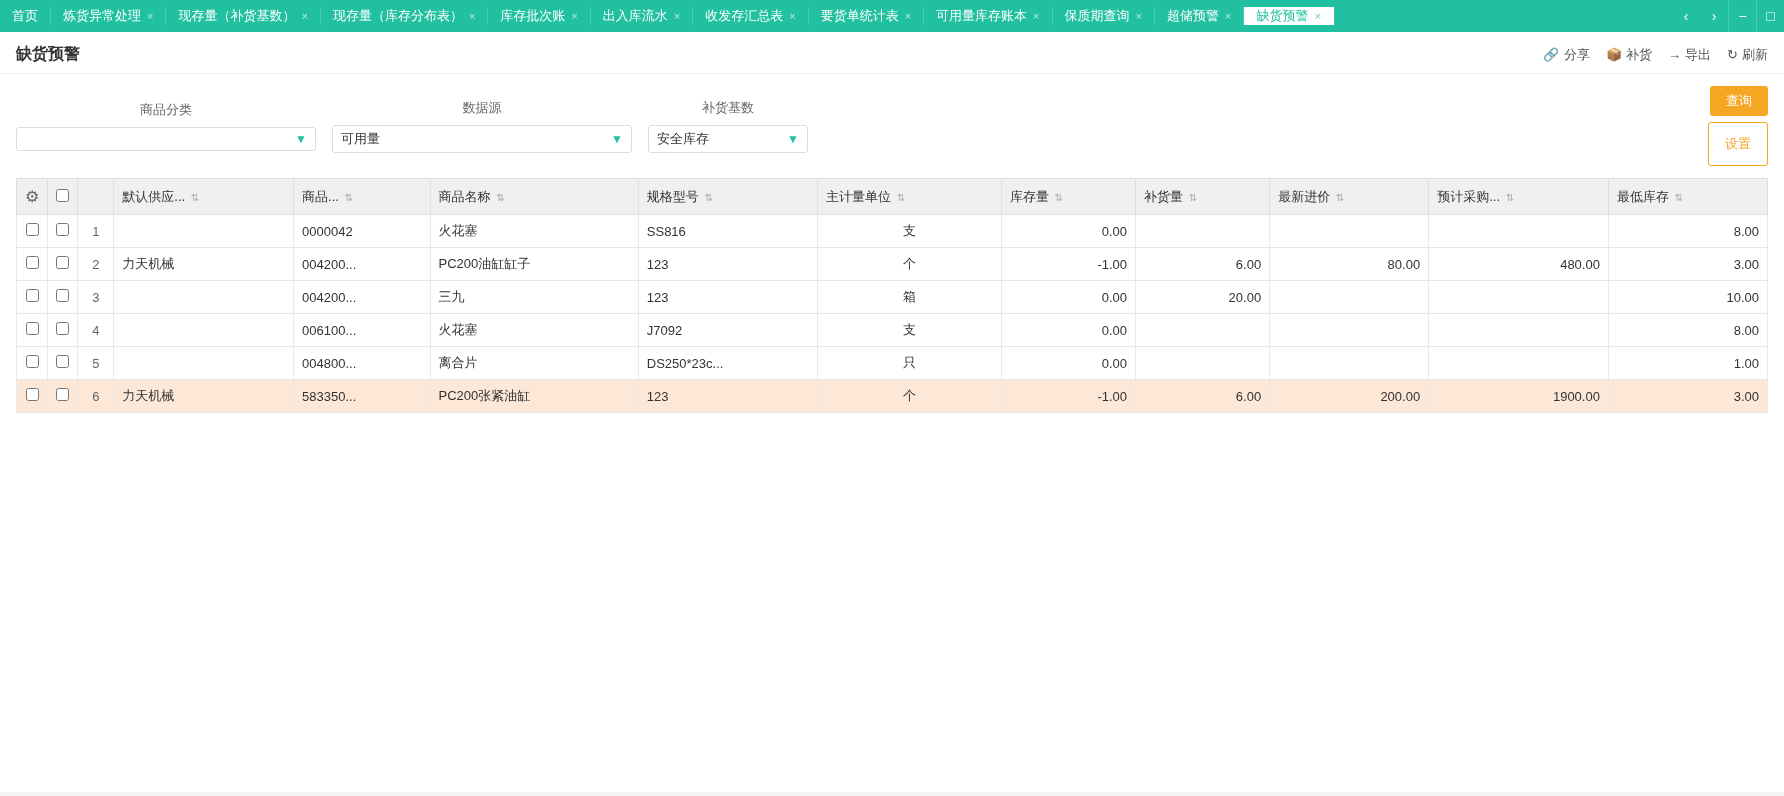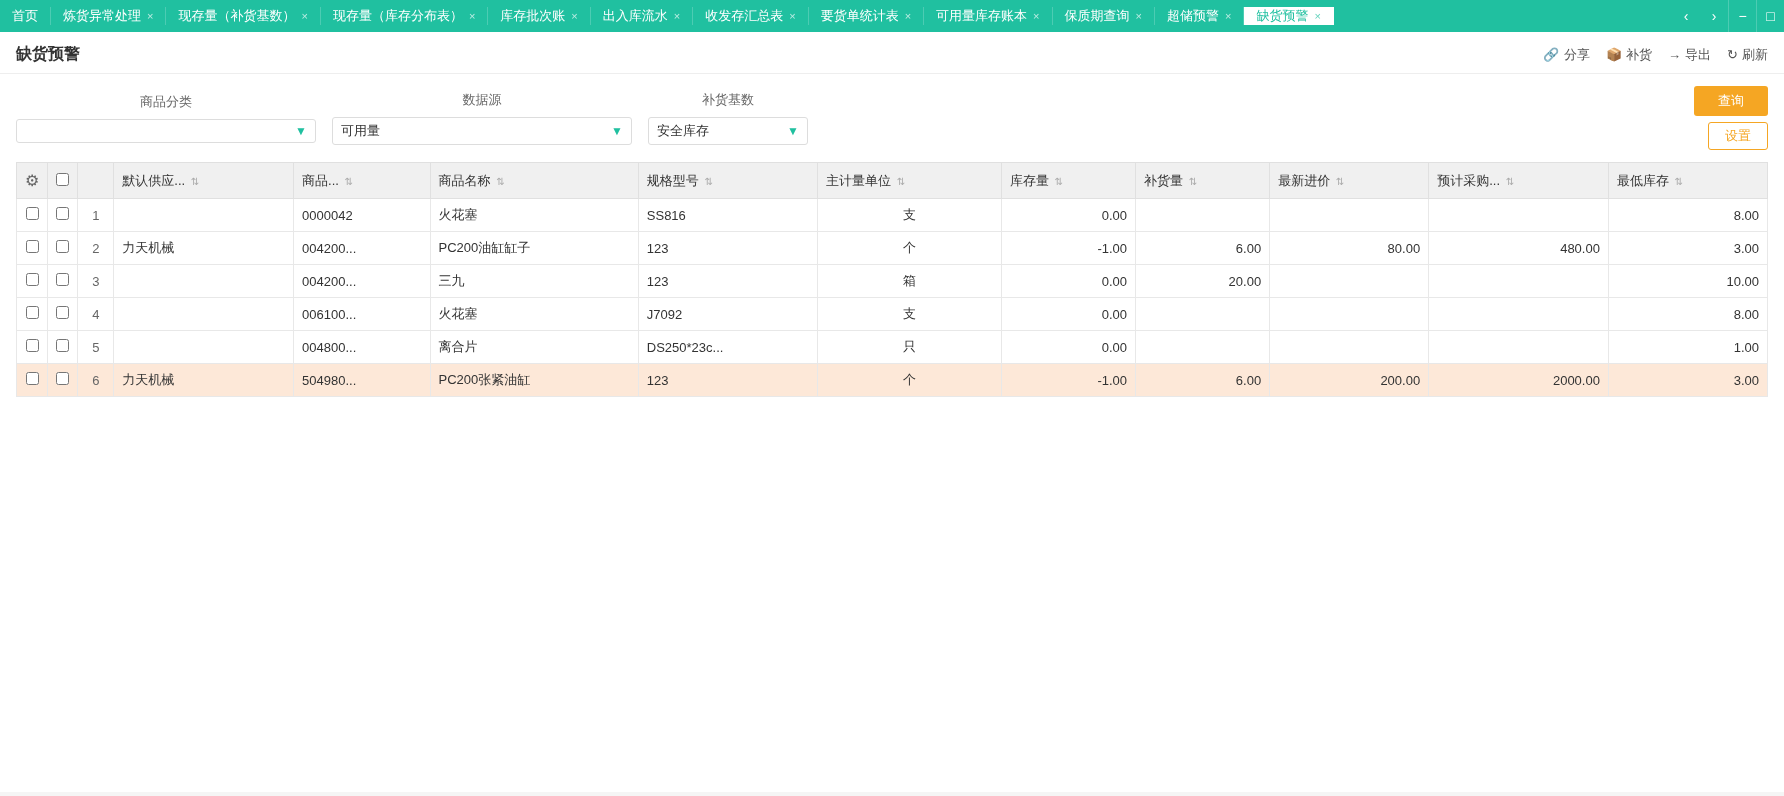--- a/index.html
+++ b/index.html
@@ -126,31 +126,31 @@
     .filter-select-lg {
       min-width: 300px;
     }
     .filter-select .arrow { color: #20c0a0; font-size: 12px; }
 
     .btn-query {
       background: #f5a623;
       color: #fff;
       border: none;
       border-radius: 3px;
-      padding: 6px 24px;
+      padding: 6px 16px;
       cursor: pointer;
       font-size: 13px;
     }
 
     .btn-settings {
       background: #fff;
       color: #f5a623;
       border: 1px solid #f5a623;
       border-radius: 3px;
-      padding: 4px 16px;
+      padding: 12px 16px;
       cursor: pointer;
       font-size: 13px;
     }
 
     .filter-right {
       margin-left: auto;
       display: flex;
       flex-direction: column;
       gap: 6px;
       align-items: flex-end;
@@ -455,27 +455,27 @@
             <td class="num"></td>
             <td class="num"></td>
             <td class="num"></td>
             <td class="num">1.00</td>
           </tr>
           <tr class="highlighted">
             <td class="td-checkbox center"><input type="checkbox" style=""></td>
             <td class="td-checkbox center"><input type="checkbox" style=""></td>
             <td class="td-num center td-rownum">6</td>
             <td>力天机械</td>
-            <td>504980...</td>
+            <td>583350...</td>
             <td>PC200张紧油缸</td>
             <td>123</td>
             <td class="center">个</td>
             <td class="num">-1.00</td>
             <td class="num">6.00</td>
             <td class="num">200.00</td>
-            <td class="num">2000.00</td>
+            <td class="num">1900.00</td>
             <td class="num">3.00</td>
           </tr>
         </tbody>
     </table>
   </div>
 
 </div>
 
 </body></html>

